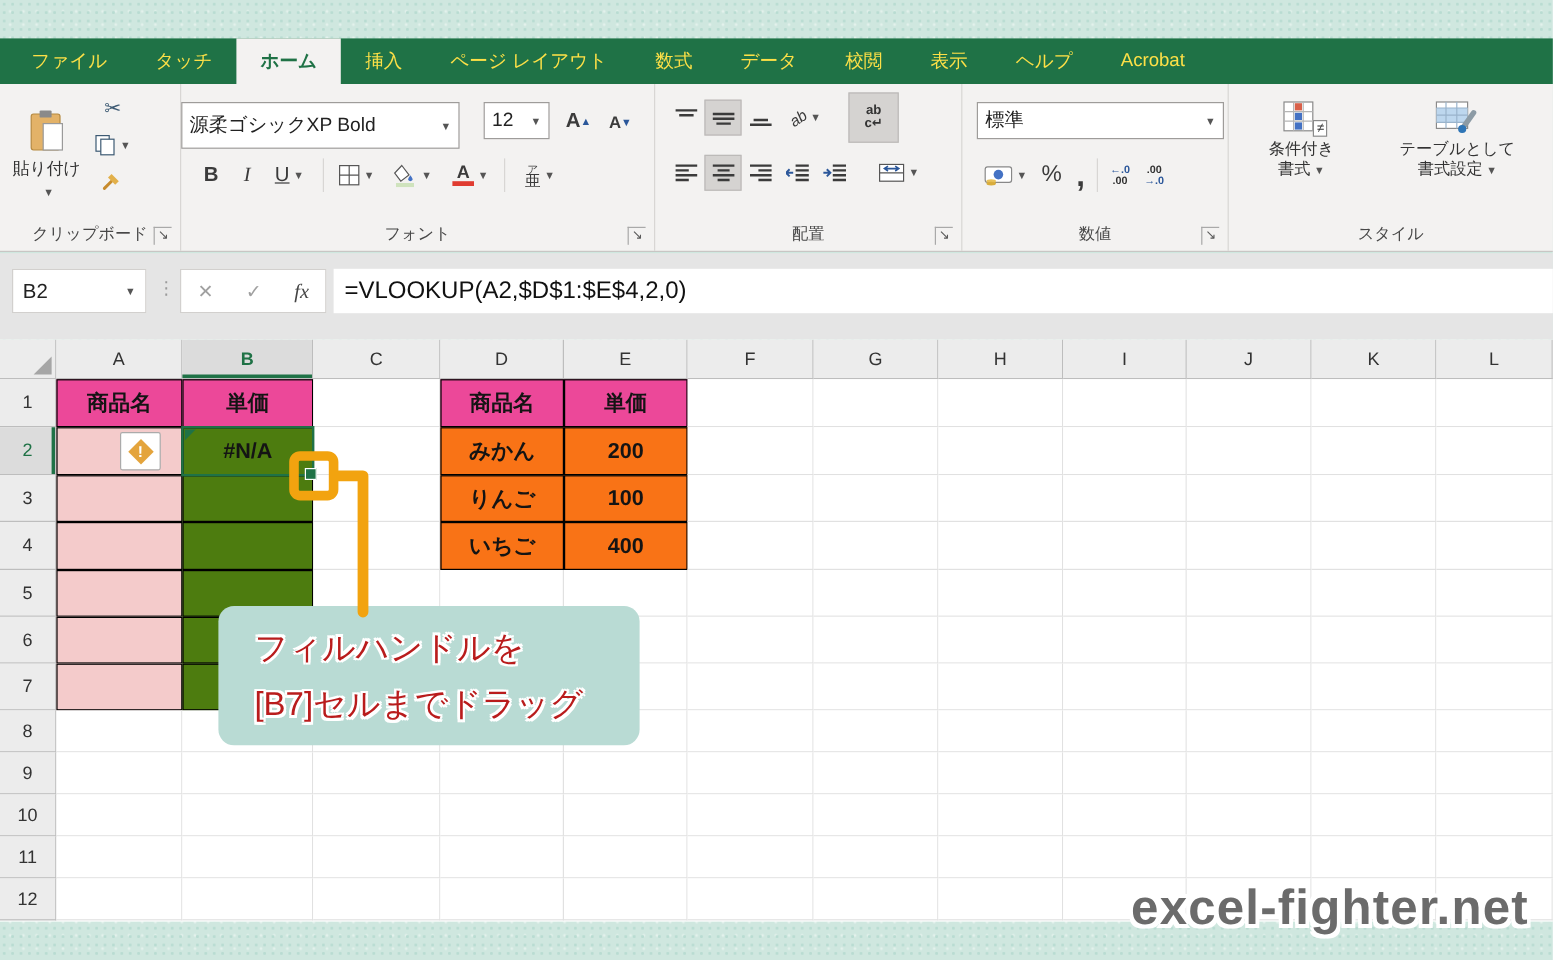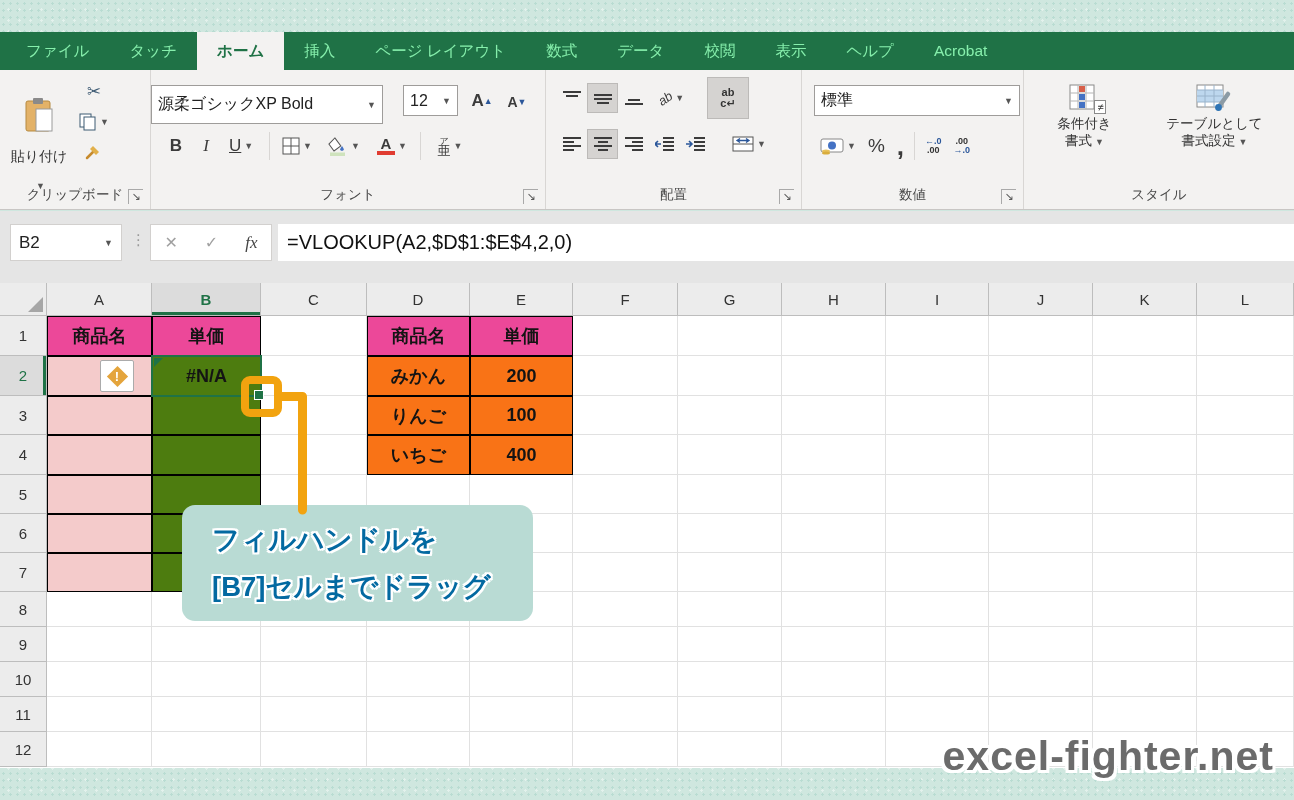--- a/index.html
+++ b/index.html
@@ -7,39 +7,39 @@
     width:1294px;height:800px;position:relative;overflow:hidden;
     font-family:"Liberation Sans","DejaVu Sans",sans-serif;
     background-color:#cfe7df;
     background-image:
       radial-gradient(#b9dcd2 1px, transparent 1.4px),
       radial-gradient(#e3f1ec 1px, transparent 1.4px);
     background-size:7px 7px,11px 11px;background-position:0 0,3px 4px;
   }
   
   .tabbar{position:absolute;top:32px;left:0;width:100%;height:38px;background:#1F7246;display:flex;align-items:stretch;padding-left:6px;box-sizing:border-box}
-  .tab{display:flex;align-items:center;padding:0 20px;color:#86efac;font-size:15.5px;cursor:default;white-space:nowrap}
+  .tab{display:flex;align-items:center;padding:0 20px;color:#fde047;font-size:15.5px;cursor:default;white-space:nowrap}
   .tab.active{background:#f3f2f1;color:#1F7246;font-weight:700}
   .assist{display:flex;align-items:center;color:#fff;font-size:15.5px;margin-left:26px;gap:9px}
   
   .ribbon{position:absolute;top:70px;left:0;width:100%;height:140px;background:#f3f2f1;border-bottom:1px solid #c8c6c4;display:flex;box-sizing:border-box}
   .group{position:relative;height:100%;box-sizing:border-box;flex:none}
   .group+.group{border-left:1px solid #d8d6d4}
   .group-label{position:absolute;bottom:5px;left:0;width:100%;text-align:center;font-size:13.5px;color:#474747}
   .launcher{position:absolute;bottom:5px;right:7px;width:14px;height:14px;font-size:11px;line-height:13px;text-align:center;color:#5a5a5a;border:1px solid #a9a9a9;border-right:none;border-bottom:none;cursor:pointer}
   .g-clip{width:150px}.g-font{width:395px}.g-align{width:256px}.g-num{width:222px}.g-style{width:271px}
   .btn{display:flex;align-items:center;justify-content:center;color:#3b3b3b;cursor:pointer;border:1px solid transparent;box-sizing:border-box}
   .btn.on{background:#d5d3d1;border-color:#bcbab8}
   .arr{font-size:9px;color:#555;margin-left:3px}
   .combo{background:#fff;border:1px solid #9e9c9a;display:flex;align-items:center;justify-content:space-between;padding:0 6px;box-sizing:border-box;font-size:16px;color:#222;cursor:pointer}
   .mini2{display:flex;flex-direction:column;align-items:center;font-size:9px;line-height:9px;color:#333;font-weight:700}
   .mini2 .bl{color:#2B579A}
   .vdiv{width:1px;background:#d8d6d4;margin:2px 4px;align-self:stretch}
   
-  .paste{position:absolute;left:8px;top:20px;width:62px;height:108px;flex-direction:column;gap:15px}
+  .paste{position:absolute;left:8px;top:4px;width:62px;height:108px;flex-direction:column;gap:5px}
   .paste .lbl{font-size:14px;color:#333}
   .clipcol{position:absolute;left:78px;top:10px;display:flex;flex-direction:column;gap:9px}
   .clipcol .row{display:flex;align-items:center}
   
   .f-name{position:absolute;left:0;top:15px;width:232px;height:39px}
   .f-size{position:absolute;left:252px;top:15px;width:55px;height:31px}
   .f-grow{position:absolute;left:314px;top:15px;width:34px;height:31px;font-weight:700;font-size:17px}
   .f-shrink{position:absolute;left:350px;top:17px;width:32px;height:29px;font-weight:700;font-size:14px}
   .tinytri-up{color:#2B579A;font-size:9px;vertical-align:super}
   .fr2{position:absolute;left:10px;top:60px;display:flex;align-items:center;height:32px}
@@ -83,21 +83,21 @@
   .bg-blue{background:#ec4899}.bg-pink{background:#F4CBCB}.bg-yellow{background:#4d7c0f}.bg-green{background:#f97316}
   
   .selbox{position:absolute;left:151px;top:355px;width:111px;height:42px;border:2px solid #1F7246;box-sizing:border-box;z-index:24;pointer-events:none}
   .gtri{position:absolute;left:154px;top:358px;width:0;height:0;border-top:9px solid #1F7246;border-right:9px solid transparent;z-index:25}
   .fillhandle{position:absolute;left:254px;top:390px;width:10px;height:10px;background:#1F7246;border:1.5px solid #fff;box-sizing:border-box;z-index:26;cursor:crosshair}
   .errbtn{position:absolute;left:100px;top:360px;width:32px;height:30px;background:#fff;border:1px solid #ababab;border-radius:2px;z-index:26;display:flex;align-items:center;justify-content:center;cursor:pointer}
   .diamond{width:15px;height:15px;background:#E4A43C;transform:rotate(45deg);position:relative}
   .errbtn .ex{position:absolute;color:#fff;font-weight:700;font-size:13px}
   .annot-svg{position:absolute;left:0;top:0;width:1294px;height:800px;z-index:30;pointer-events:none}
   .callout{position:absolute;left:182px;top:505px;width:351px;height:116px;background:#B9DBD4;border-radius:13px;z-index:28;padding:11px 0 0 30px;box-sizing:border-box}
-  .callout div{font-size:27.5px;font-weight:700;color:#0369a1;line-height:47px;white-space:nowrap;
+  .callout div{font-size:27.5px;font-weight:400;color:#b91c1c;line-height:47px;white-space:nowrap;
     text-shadow:-2px -2px 0 #fff,2px -2px 0 #fff,-2px 2px 0 #fff,2px 2px 0 #fff,-2px 0 0 #fff,2px 0 0 #fff,0 -2px 0 #fff,0 2px 0 #fff}
   .watermark{position:absolute;right:20px;top:733px;z-index:40;font-size:41px;font-weight:700;color:#6b6b6b;letter-spacing:1px;
     text-shadow:-3px -3px 0 #fff,3px -3px 0 #fff,-3px 3px 0 #fff,3px 3px 0 #fff,-3px 0 0 #fff,3px 0 0 #fff,0 -3px 0 #fff,0 3px 0 #fff}
   svg{display:block}
 </style>
 </head>
 <body>
 
 <div class="tabbar">
   <div class="tab">ファイル</div>

